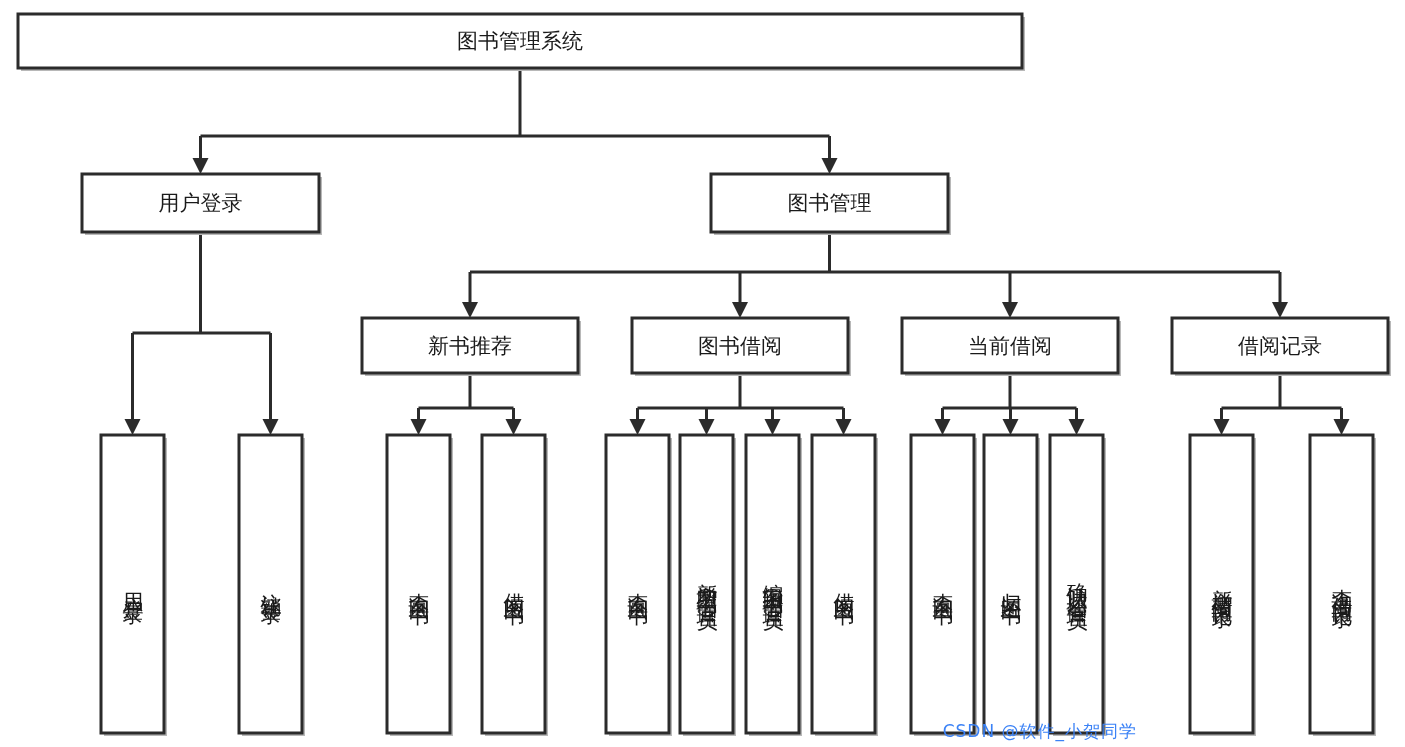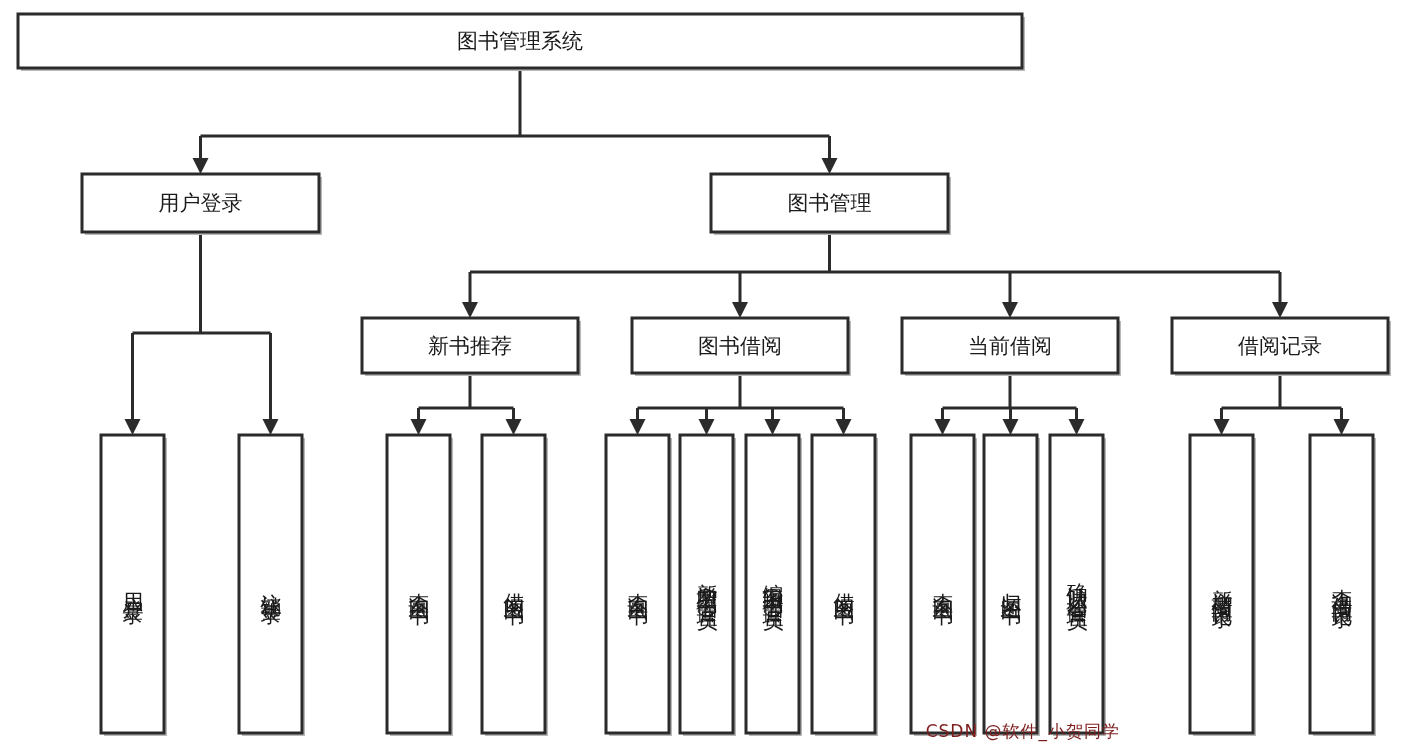--- a/index.html
+++ b/index.html
@@ -65,25 +65,25 @@
     letter-spacing: 4px;
     display: flex;
     align-items: center;
     justify-content: center;
     text-align: center;
     pointer-events: none;
     white-space: nowrap;
   }
   .watermark {
     position: absolute;
-    right: 18px;
+    right: 1px;
     bottom: 4px;
     font-family: "DejaVu Sans", "Liberation Sans", sans-serif;
     font-size: 17px;
-    color: #7f1d1d;
+    color: #3b82f6;
     letter-spacing: 1px;
     white-space: nowrap;
   }
 </style>
 </head>
 <body>
 
 <div id="diagram-root">
 
   <svg id="flowchart" viewBox="0 0 1405 747">

